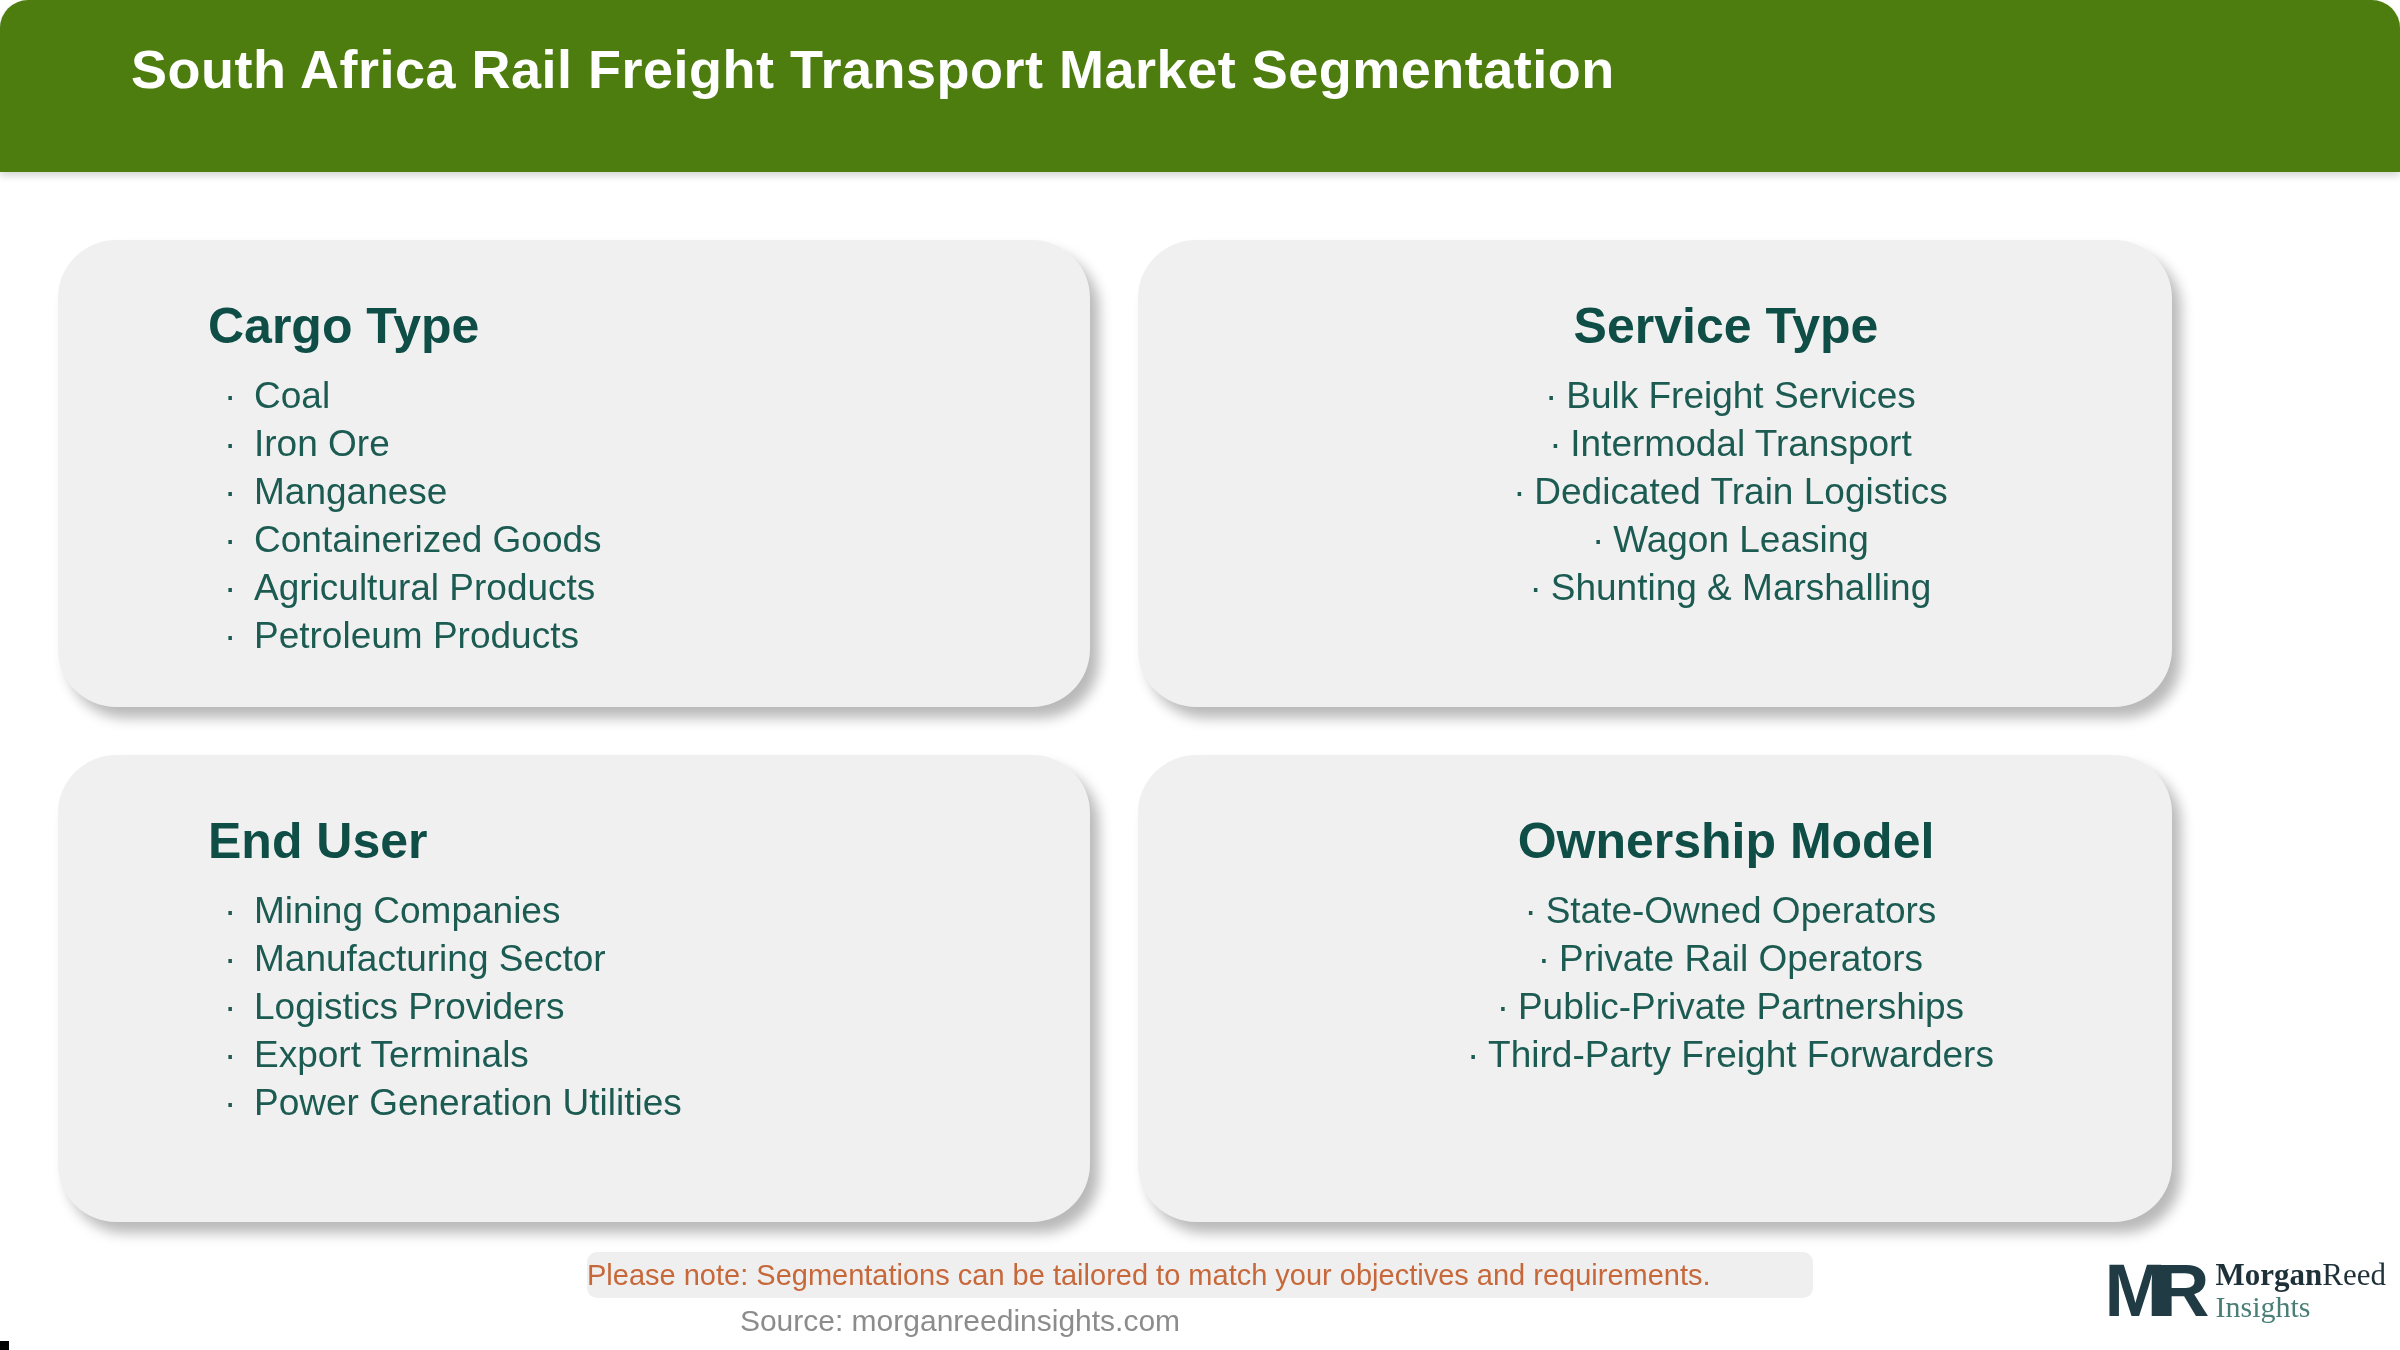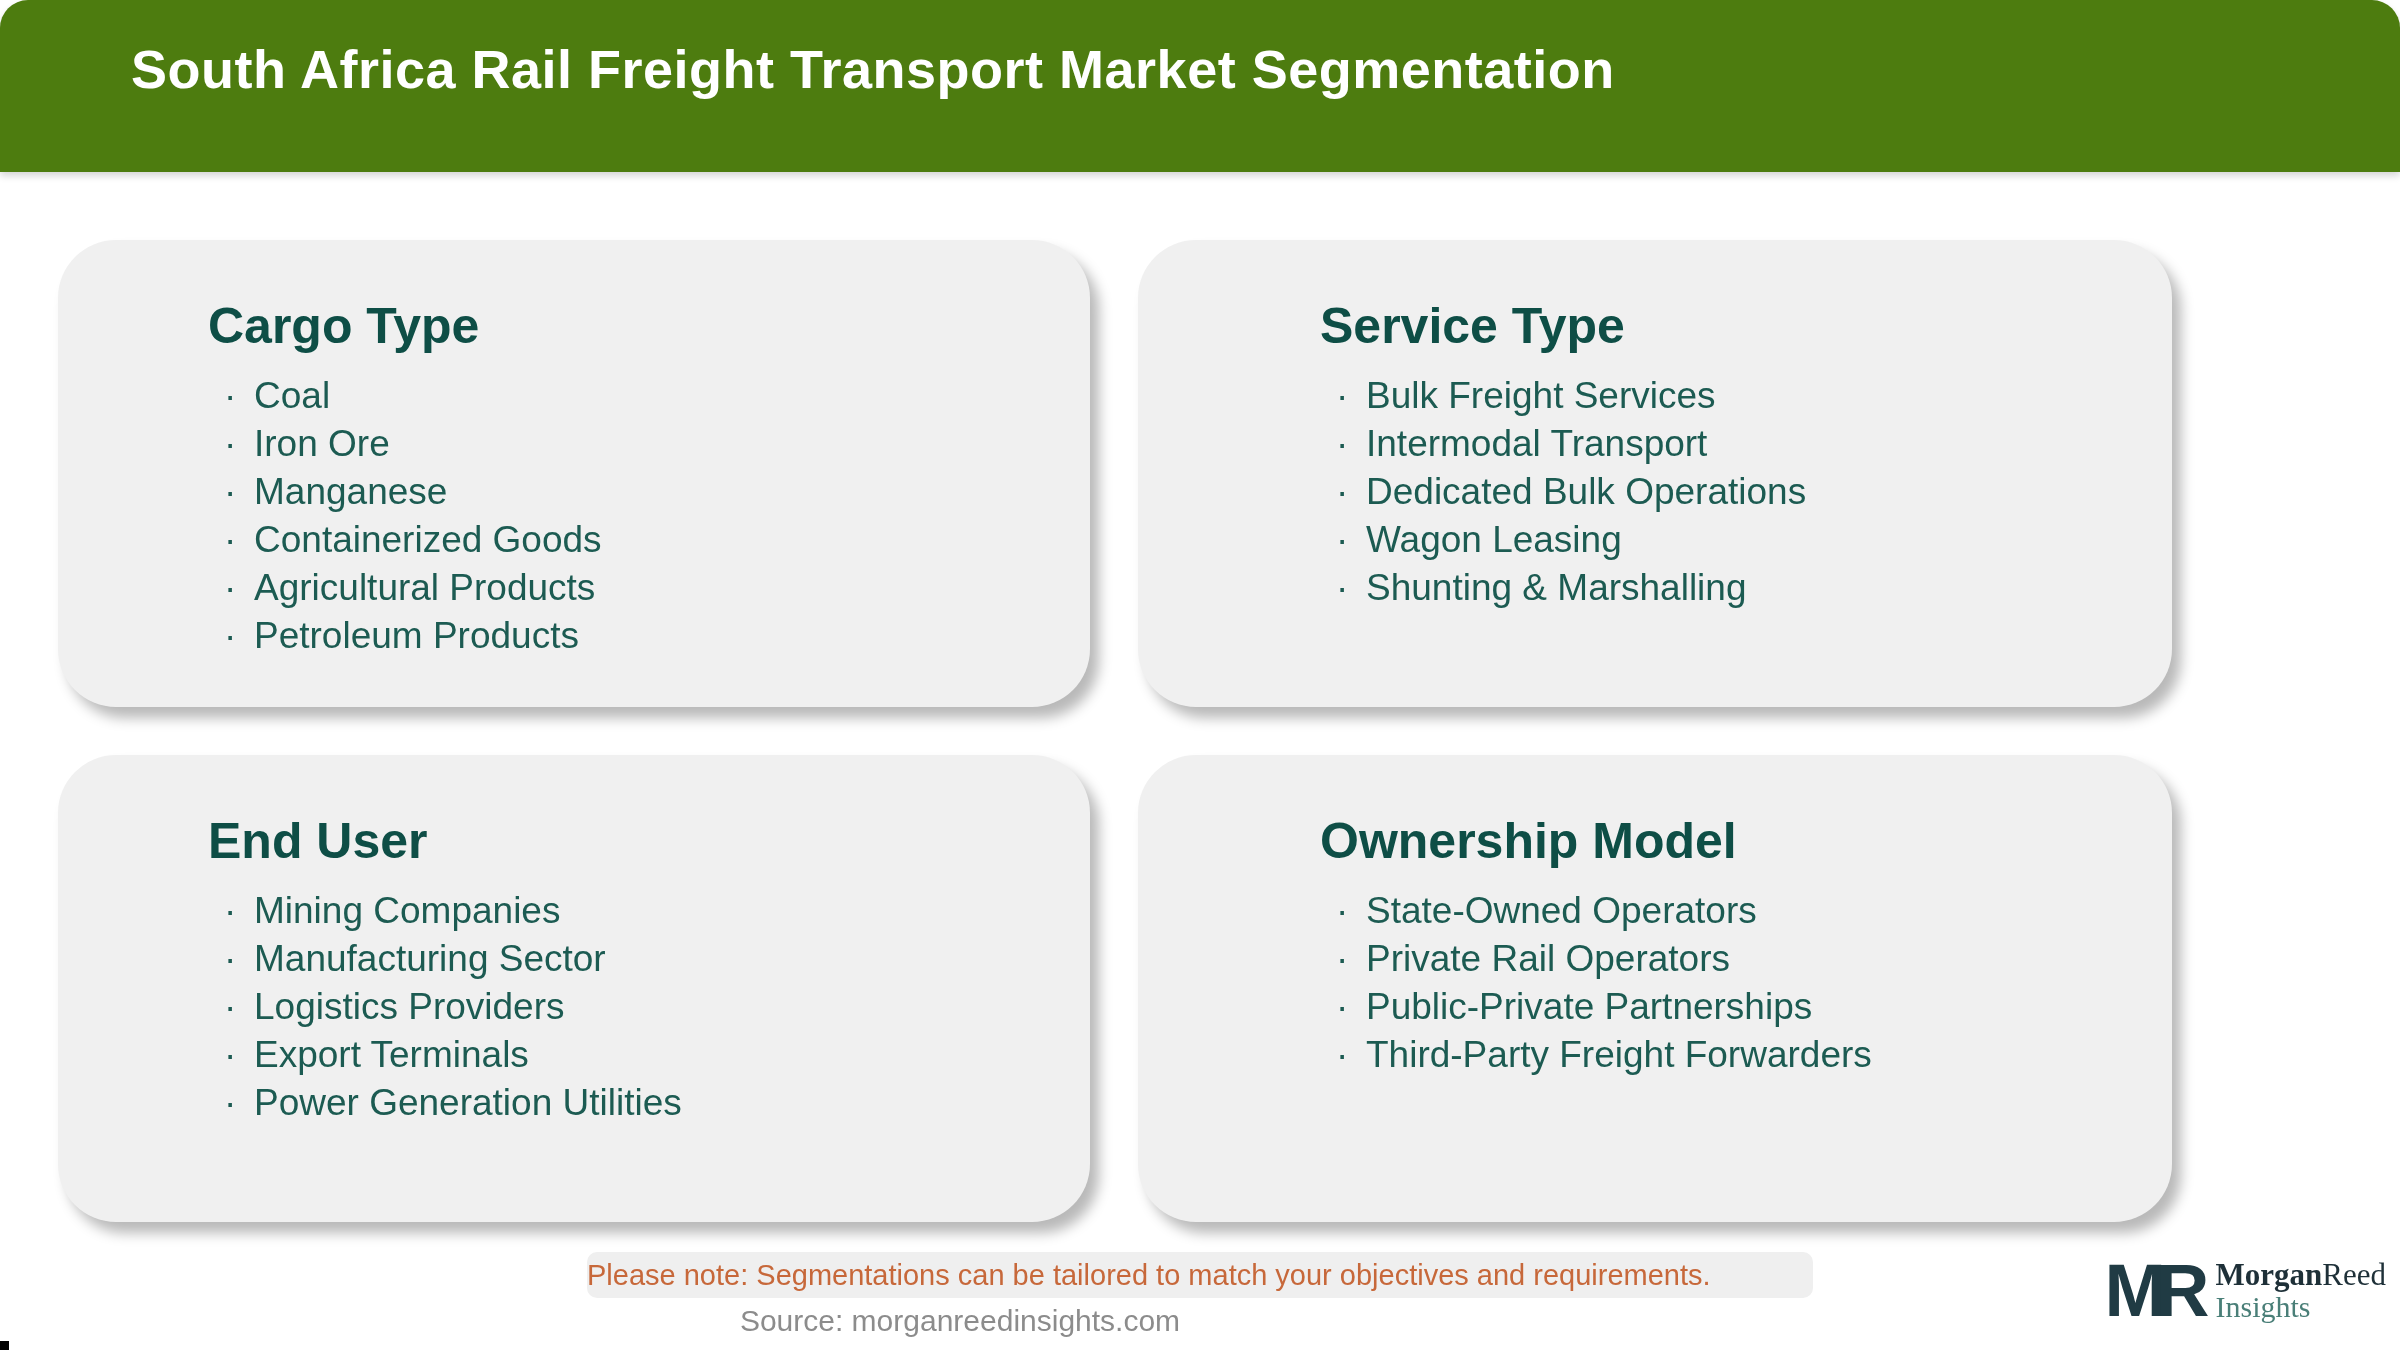--- a/index.html
+++ b/index.html
@@ -39,21 +39,21 @@
     row-gap:43px;
     gap:48px;
   }
   .card{
     background:#F0F0F0;
     border-radius:58px;
     box-shadow:9px 11px 13px rgba(0,0,0,0.28);
     padding:58px 40px 0 150px;
     box-sizing:border-box;
   }
-  .card:nth-child(2n){padding-left:182px;}
+  .card:nth-child(2n){padding-left:182px;text-align:center;}
   .card h2{
     margin:0 0 14px 0;
     font-size:50px;
     font-weight:700;
     color:#0E4E46;
     line-height:1.15;
   }
   .card ul{
     margin:16px;padding:0;list-style:none;
   }
@@ -143,21 +143,21 @@
           <li><span class="bullet">·</span><span>Agricultural Products</span></li>
           <li><span class="bullet">·</span><span>Petroleum Products</span></li>
         </ul>
     </section>
 
     <section class="card">
       <h2 class="card-title">Service Type</h2>
       <ul class="card-list">
           <li><span class="bullet">·</span><span>Bulk Freight Services</span></li>
           <li><span class="bullet">·</span><span>Intermodal Transport</span></li>
-          <li><span class="bullet">·</span><span>Dedicated Bulk Operations</span></li>
+          <li><span class="bullet">·</span><span>Dedicated Train Logistics</span></li>
           <li><span class="bullet">·</span><span>Wagon Leasing</span></li>
           <li><span class="bullet">·</span><span>Shunting &amp; Marshalling</span></li>
         </ul>
     </section>
 
     <section class="card">
       <h2 class="card-title">End User</h2>
       <ul class="card-list">
           <li><span class="bullet">·</span><span>Mining Companies</span></li>
           <li><span class="bullet">·</span><span>Manufacturing Sector</span></li>

